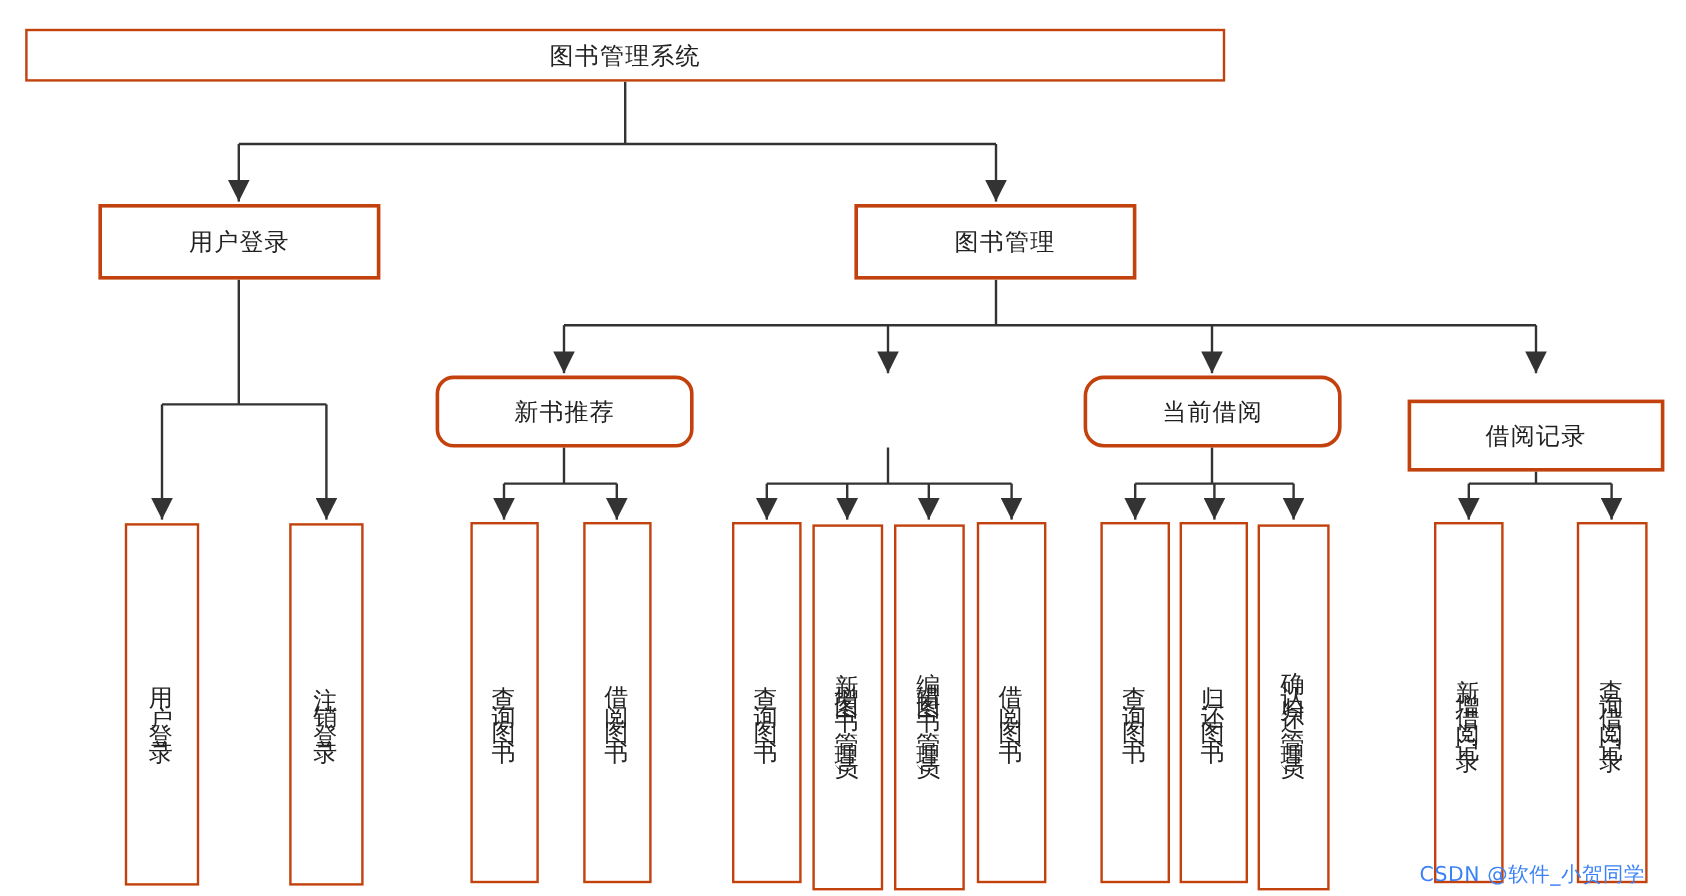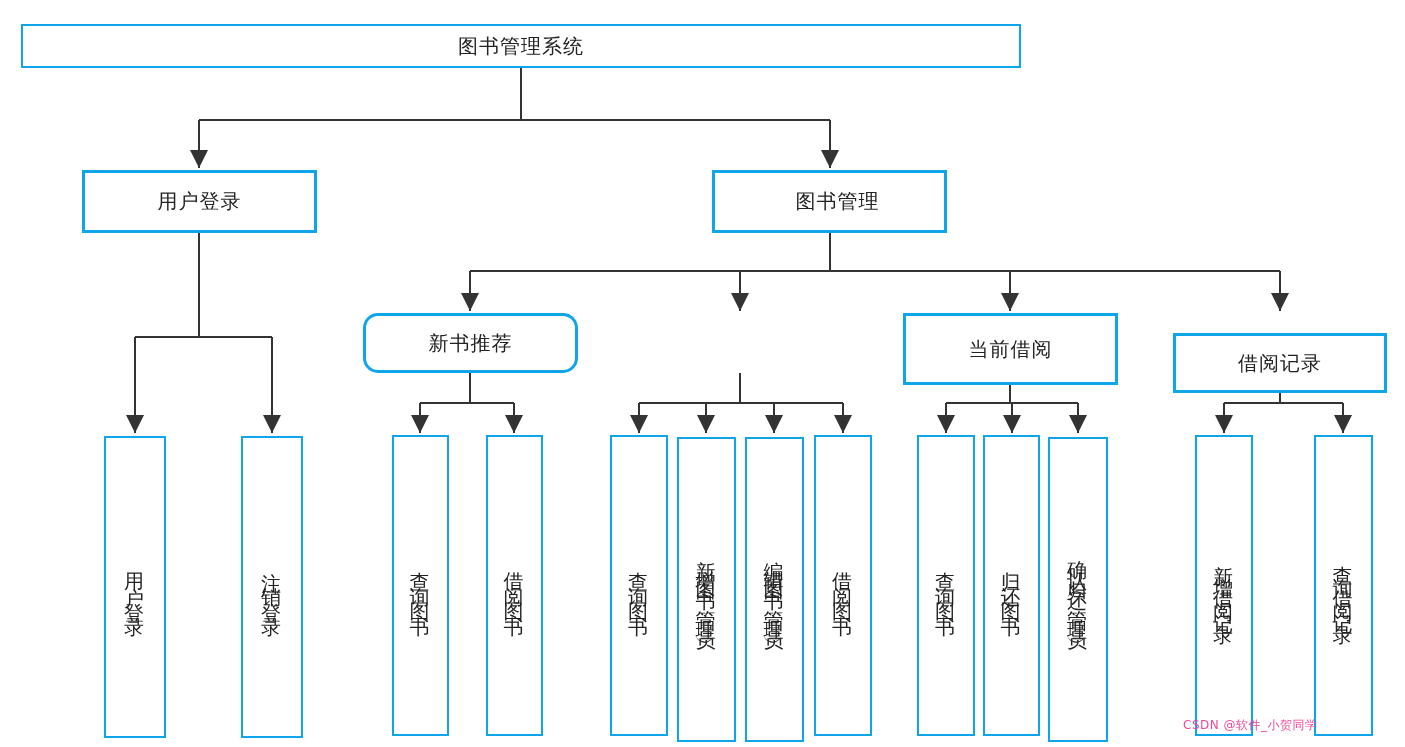--- a/index.html
+++ b/index.html
@@ -9,34 +9,34 @@
     background:#ffffff;
     font-family:"DejaVu Sans","Liberation Sans",sans-serif;
     color:#222222;
     overflow:hidden;
   }
   .wires{position:absolute;left:0;top:0;width:1405px;height:747px;}
   .box{
     position:absolute;
     box-sizing:border-box;
     background:#ffffff;
-    border:2px solid #0ea5e9;
+    border:2px solid #c2410c;
     display:flex;align-items:center;justify-content:center;
     font-size:20px;
     letter-spacing:1px;
     white-space:nowrap;
   }
   .lvl{border-width:3px;}
   
   .b-root {left:21px;  top:24px;  width:1000px;height:44px;}
   .b-user {left:82px;  top:170px; width:235px; height:63px;}
   .b-mgmt {left:712px; top:170px; width:235px; height:63px;padding-left:16px;}
   .b-nbr  {left:363px; top:313px; width:215px; height:60px;border-radius:15px;}
   .b-bb   {left:633px; top:313px; width:215px; height:60px;}
-  .b-cb   {left:903px; top:313px; width:215px; height:72px;}
+  .b-cb   {left:903px; top:313px; width:215px; height:60px;border-radius:17px;}
   .b-br   {left:1173px;top:313px; width:214px; height:60px;margin-top:20px;}
   
   .vbox{
     writing-mode:vertical-rl;
     text-orientation:mixed;
     display:flex;align-items:center;justify-content:center;
   }
   .sp-a{letter-spacing:15px;}
   .sp-b{letter-spacing:12px;}
   .sp-c{letter-spacing:10px;}
@@ -49,22 +49,22 @@
   .lf-bbedit  {left:745px; top:437px; width:59px; height:305px;}
   .lf-bbb     {left:814px; top:435px; width:58px; height:301px;}
   .lf-cbq     {left:917px; top:435px; width:58px; height:301px;}
   .lf-cbret   {left:983px; top:435px; width:57px; height:301px;}
   .lf-cbconf  {left:1048px;top:437px; width:60px; height:305px;}
   .lf-bradd   {left:1195px;top:435px; width:58px; height:301px;}
   .lf-brq     {left:1314px;top:435px; width:59px; height:301px;}
   .watermark{
     position:absolute;
     left:1183px;top:717px;
-    font-size:12px;
-    color:#ec4899;
+    font-size:17px;
+    color:#3b82f6;
     letter-spacing:0.5px;
     z-index:5;
     white-space:nowrap;
   }
 </style>
 </head>
 <body>
 
 <div class="canvas">
 

